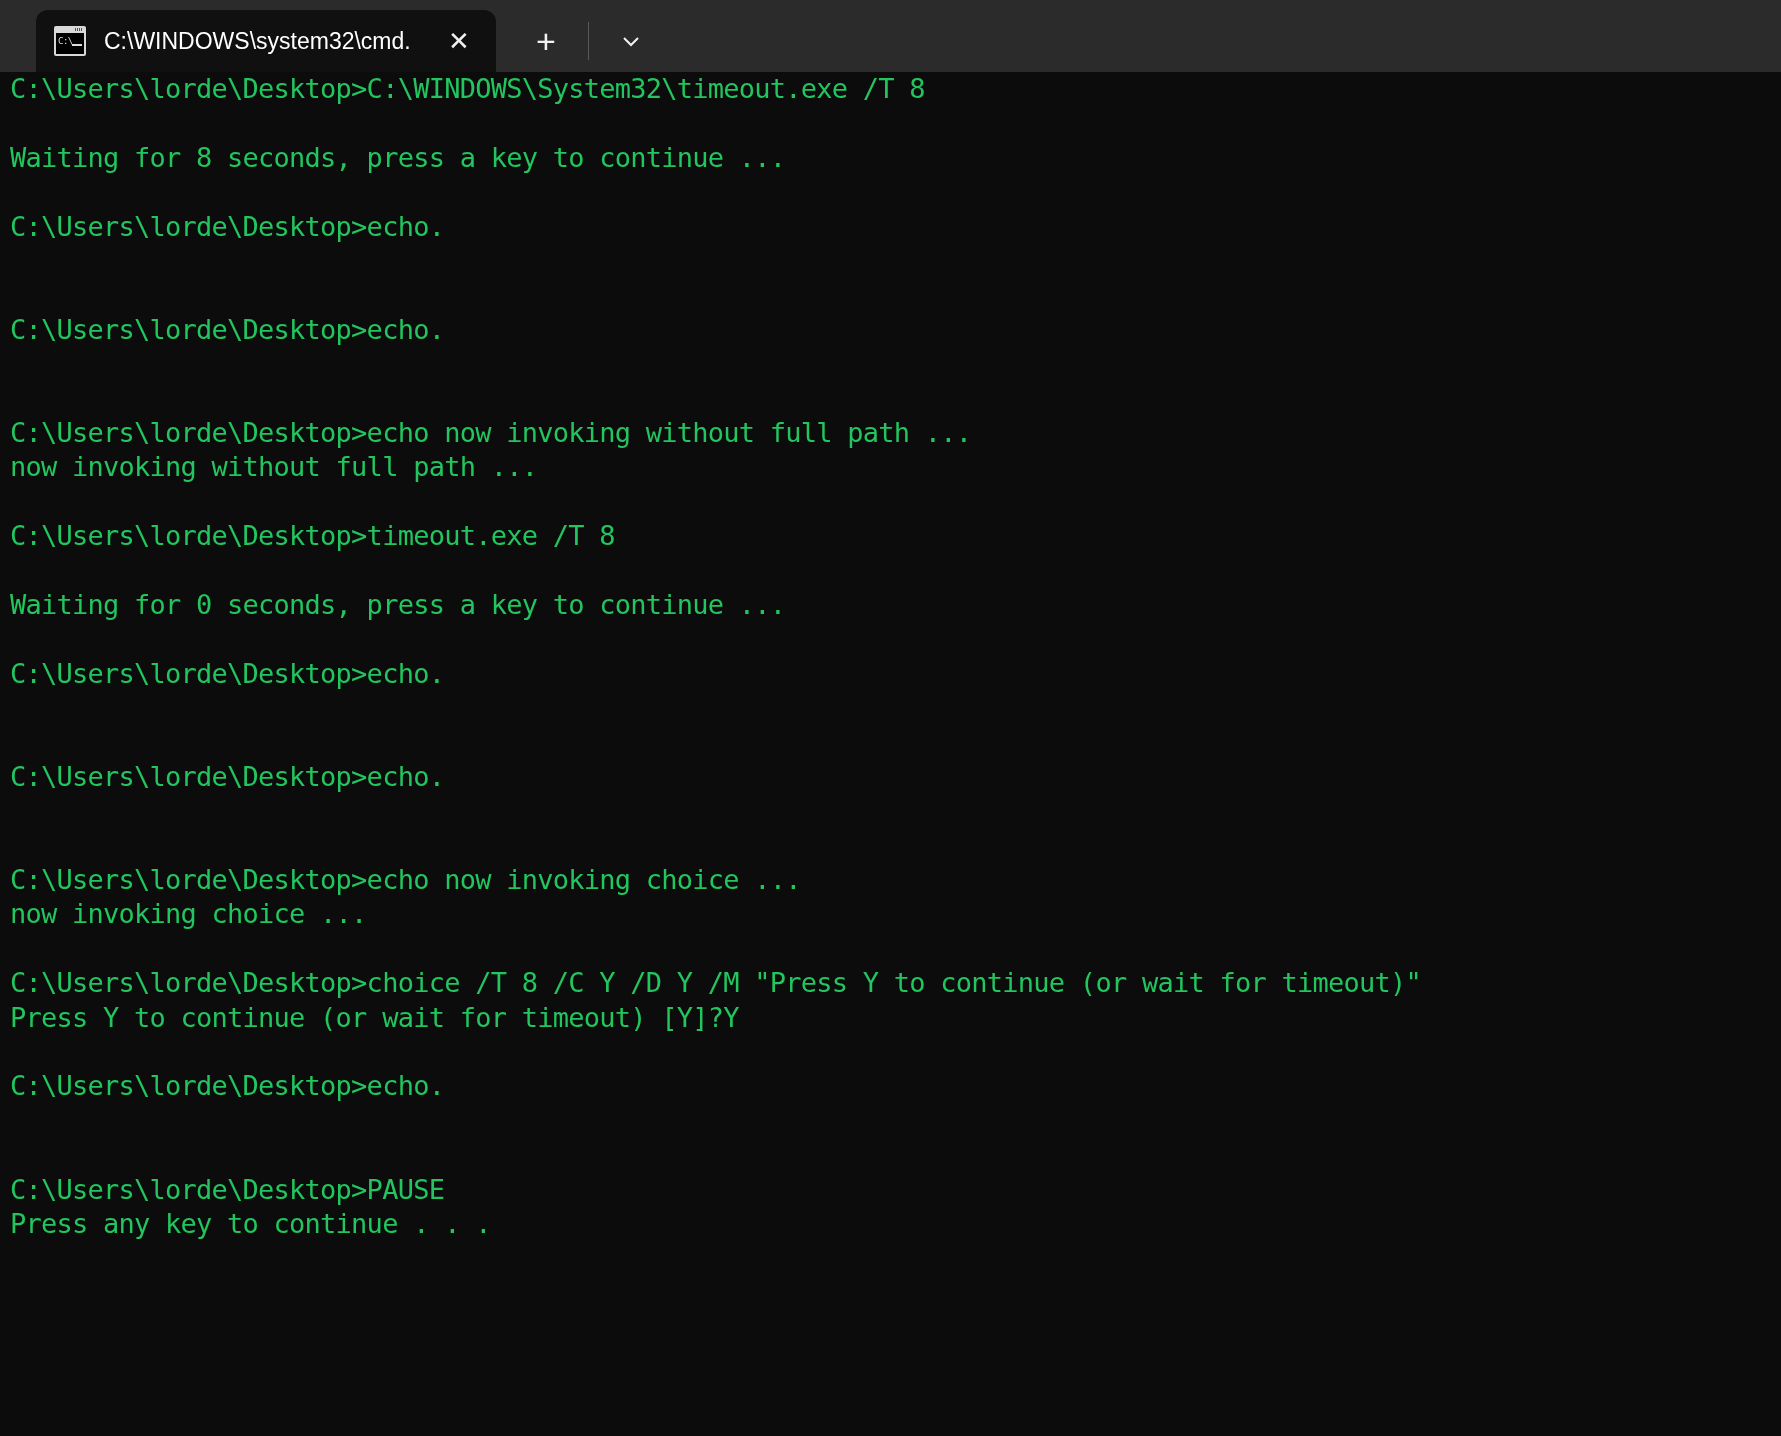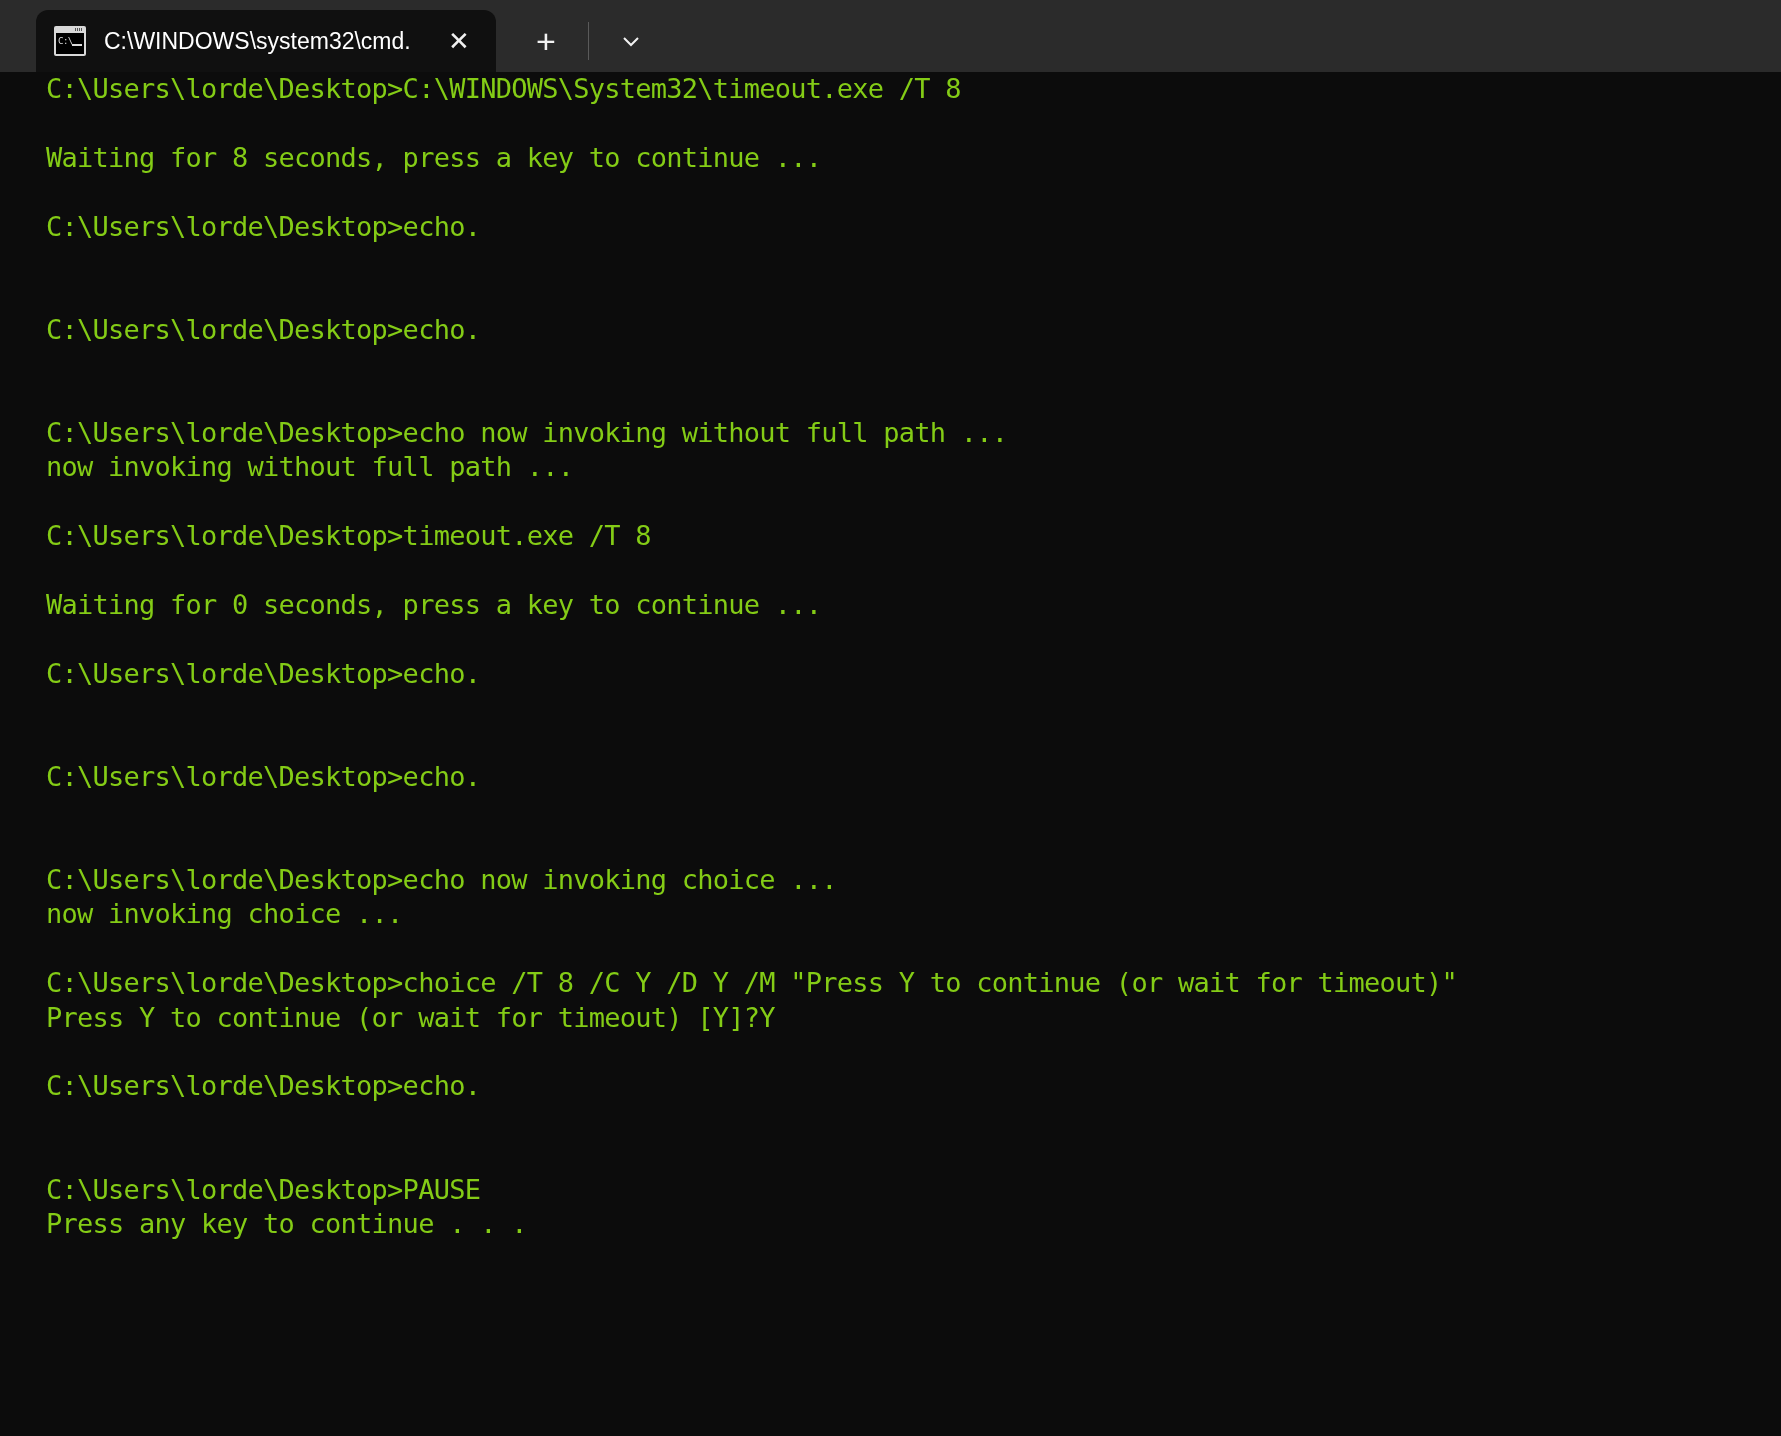--- a/index.html
+++ b/index.html
@@ -127,27 +127,26 @@
     background: #0c0c0c;
     height: 1364px;
     overflow: hidden;
     padding: 0;
   }
   .screen {
     position: absolute;
     left: 10px;
     top: 0;
     right: 0;
-    color: #84cc16;
+    color: #22c55e;
     font-family: "DejaVu Sans Mono", monospace;
     font-size: 27px;
     line-height: 34.4px;
     white-space: pre;
     letter-spacing: -0.75px;
-    margin-left: 36px;
   }
   .line { height: 34.4px; }
   .line.blank { color: transparent; }
 </style>
 </head>
 <body>
 
 <div class="titlebar">
   <div class="tabstrip">
     <div class="tab">

